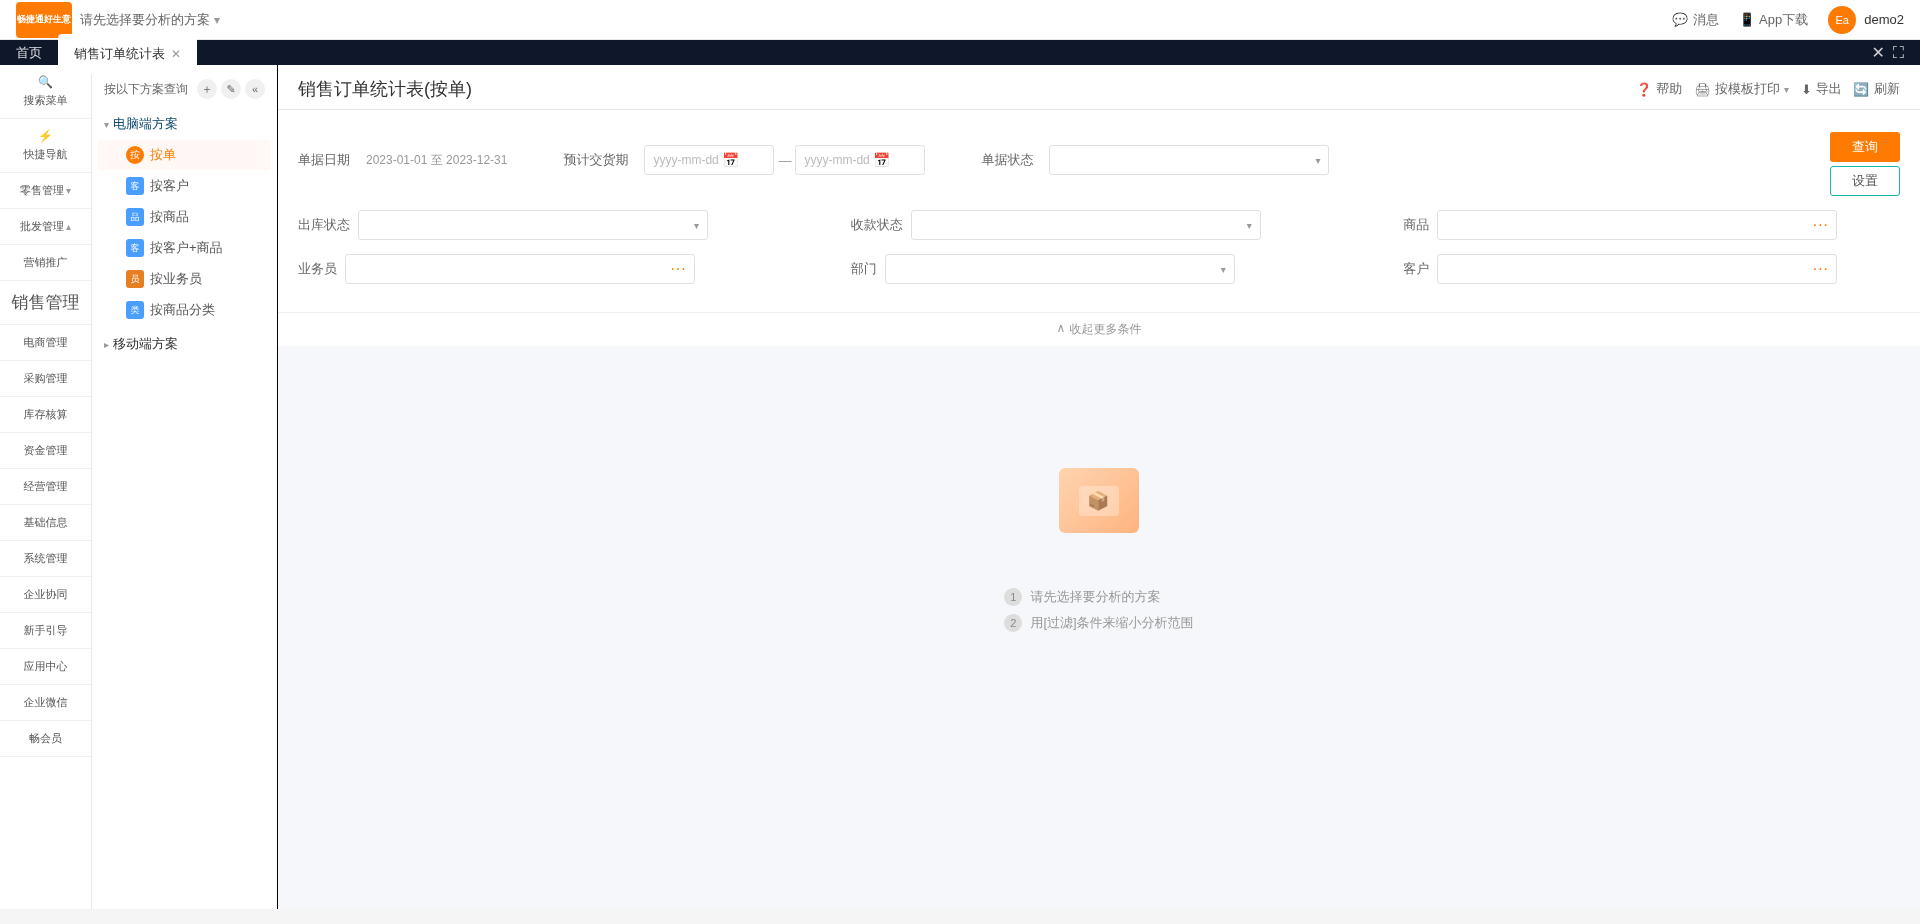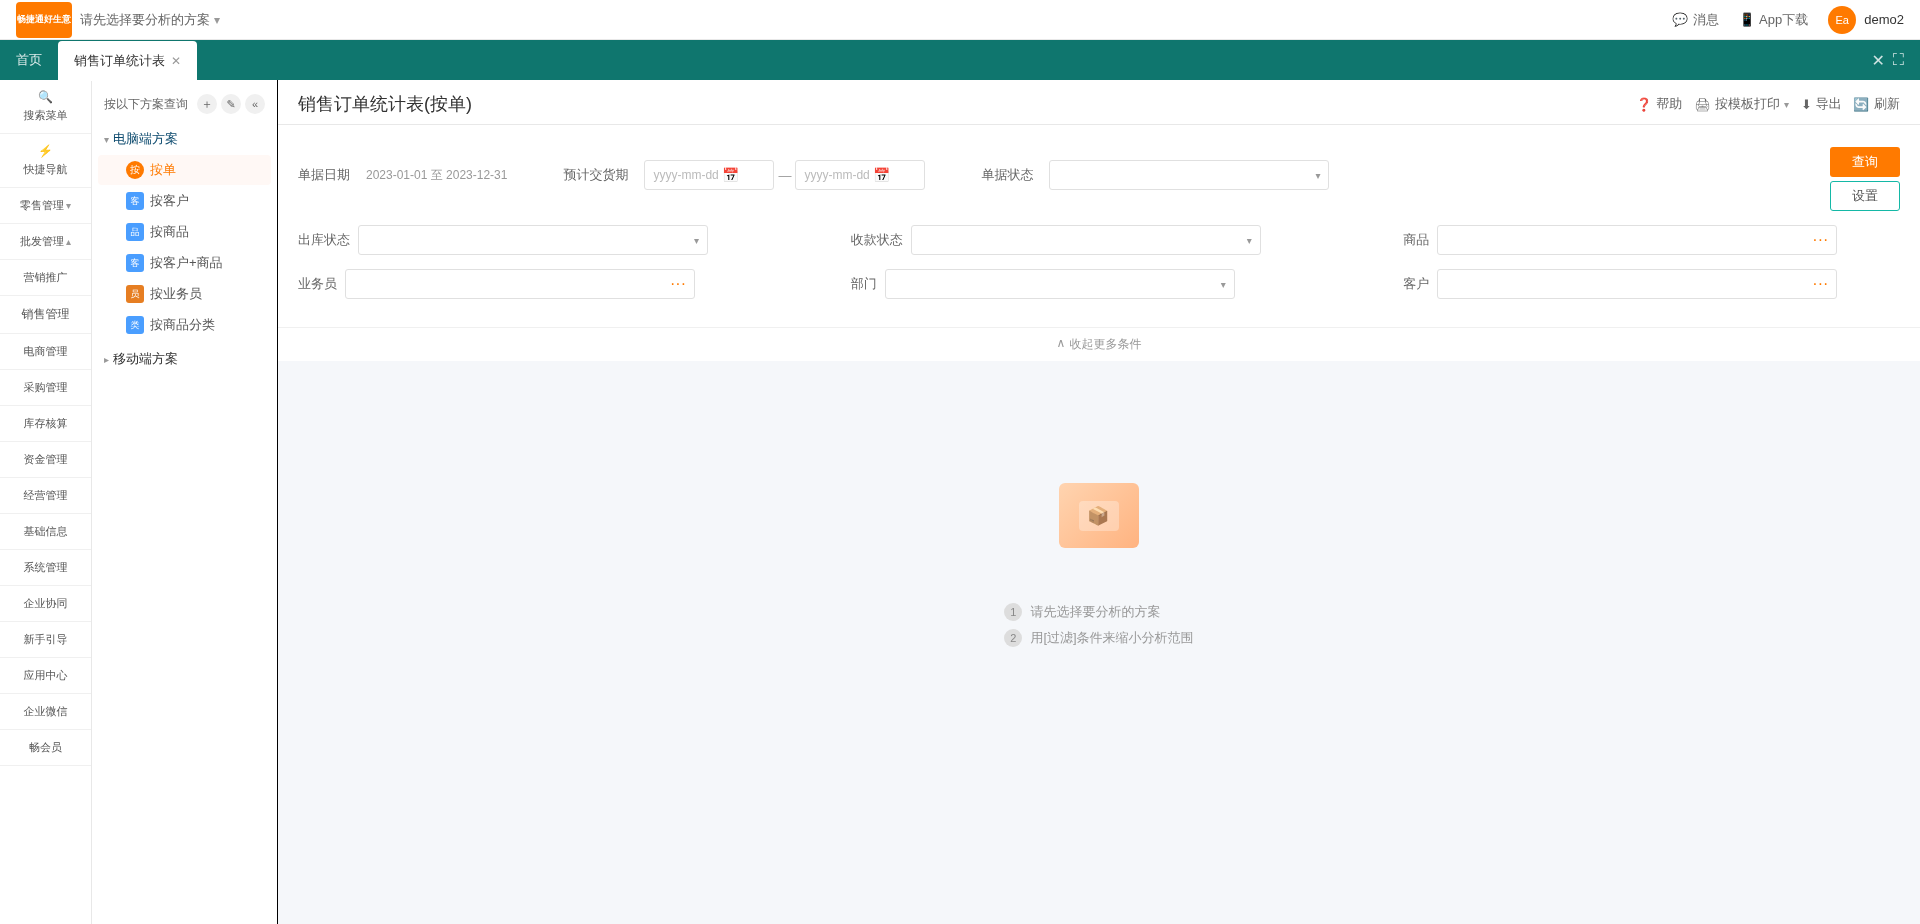--- a/index.html
+++ b/index.html
@@ -9,21 +9,21 @@
     .top-bar { height: 40px; background: #fff; display: flex; align-items: center; justify-content: space-between; padding: 0 16px; border-bottom: 1px solid #e8e8e8; }
     .top-bar-left { display: flex; align-items: center; gap: 8px; }
     .logo-box { width: 56px; height: 36px; background: #ff7a00; border-radius: 4px; display: flex; align-items: center; justify-content: center; color: #fff; font-size: 11px; font-weight: bold; line-height: 1.2; text-align: center; }
     .app-title { font-size: 13px; color: #666; }
     .app-title-select { display: flex; align-items: center; gap: 4px; cursor: pointer; }
     .top-bar-right { display: flex; align-items: center; gap: 20px; }
     .top-bar-action { display: flex; align-items: center; gap: 4px; color: #666; cursor: pointer; font-size: 13px; }
     .avatar { width: 28px; height: 28px; border-radius: 50%; background: #ff7a00; display: flex; align-items: center; justify-content: center; color: #fff; font-size: 11px; }
 
     
-    .tab-bar { height: 40px; background: #0f766e; display: flex; align-items: center; padding: 0 0; }
+    .tab-bar { height: 25px; background: #0f172a; display: flex; align-items: center; padding: 0 0; }
     .tab-item { height: 40px; display: flex; align-items: center; padding: 0 16px; font-size: 13px; color: rgba(255,255,255,0.85); cursor: pointer; gap: 6px; position: relative; }
     .tab-item.home { background: transparent; }
     .tab-item.active { background: #fff; color: #333; border-radius: 4px 4px 0 0; margin-top: 2px; }
     .tab-item .close-btn { font-size: 12px; color: #999; cursor: pointer; }
     .tab-bar-right { margin-left: auto; display: flex; align-items: center; gap: 8px; padding-right: 16px; }
     .tab-bar-icon { color: rgba(255,255,255,0.8); cursor: pointer; font-size: 16px; }
 
     
     .main-layout { display: flex; height: calc(924px - 80px); }
 
@@ -145,21 +145,21 @@
       <span class="sidebar-arrow">▾</span>
     </div>
     <div class="sidebar-item with-arrow">
       <span style="font-size:11px;">批发管理</span>
       <span class="sidebar-arrow">▴</span>
     </div>
     <div class="sidebar-item">
       <span style="font-size:11px;font-family:Liberation Serif, serif;">营销推广</span>
     </div>
     <div class="sidebar-item">
-      <span style="font-size:12px;">销售管理</span>
+      <span style="font-size:17px;">销售管理</span>
     </div>
     <div class="sidebar-item">
       <span style="font-size:11px;">电商管理</span>
     </div>
     <div class="sidebar-item">
       <span style="font-size:11px;">采购管理</span>
     </div>
     <div class="sidebar-item">
       <span style="font-size:11px;">库存核算</span>
     </div>

